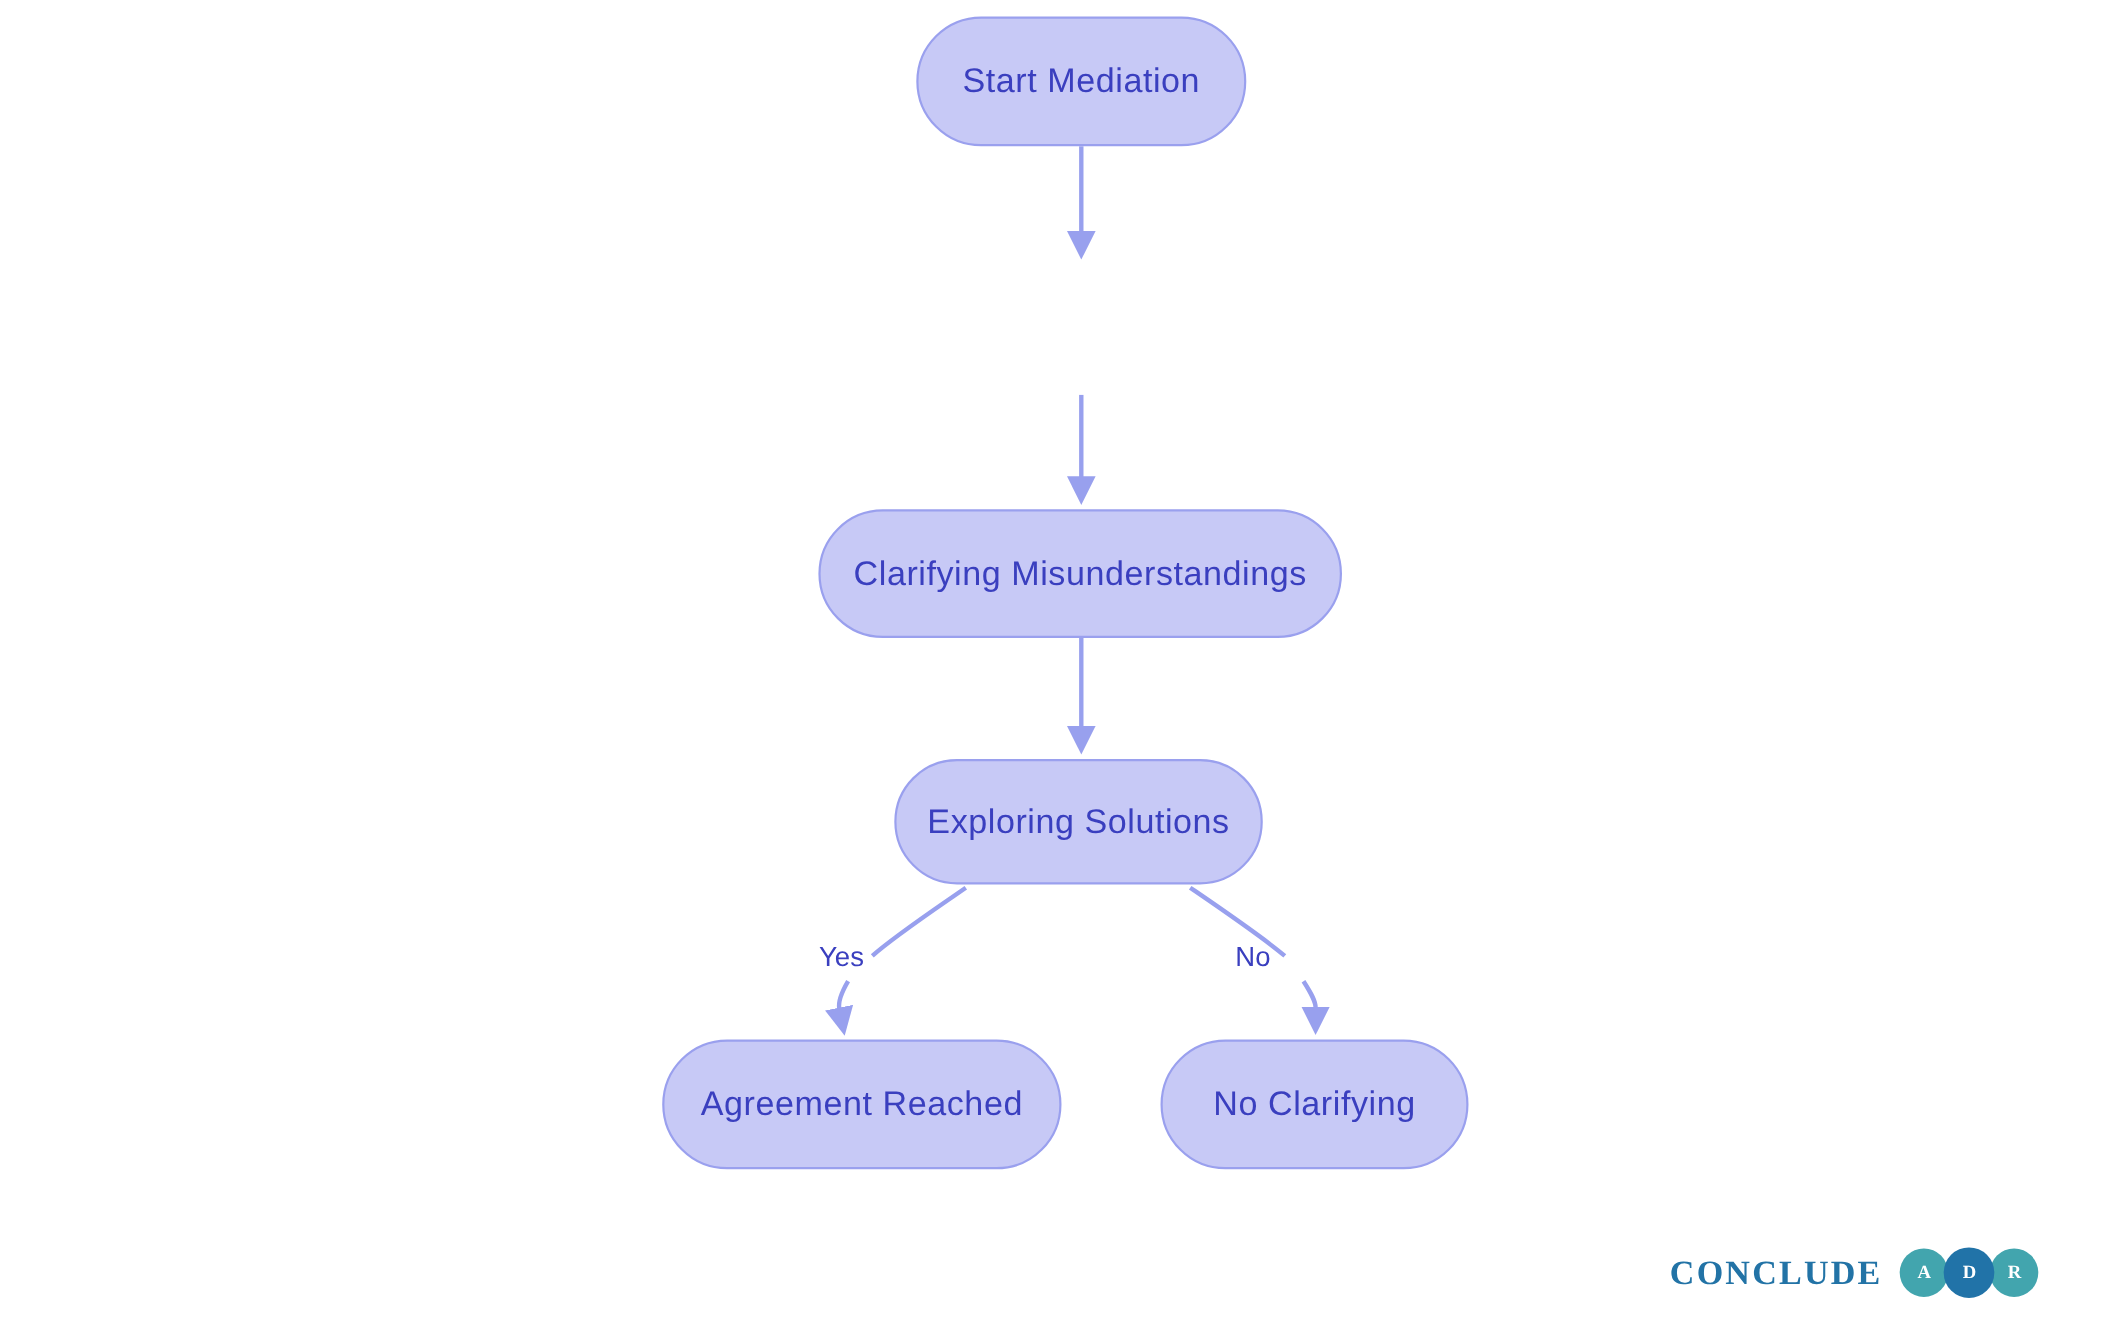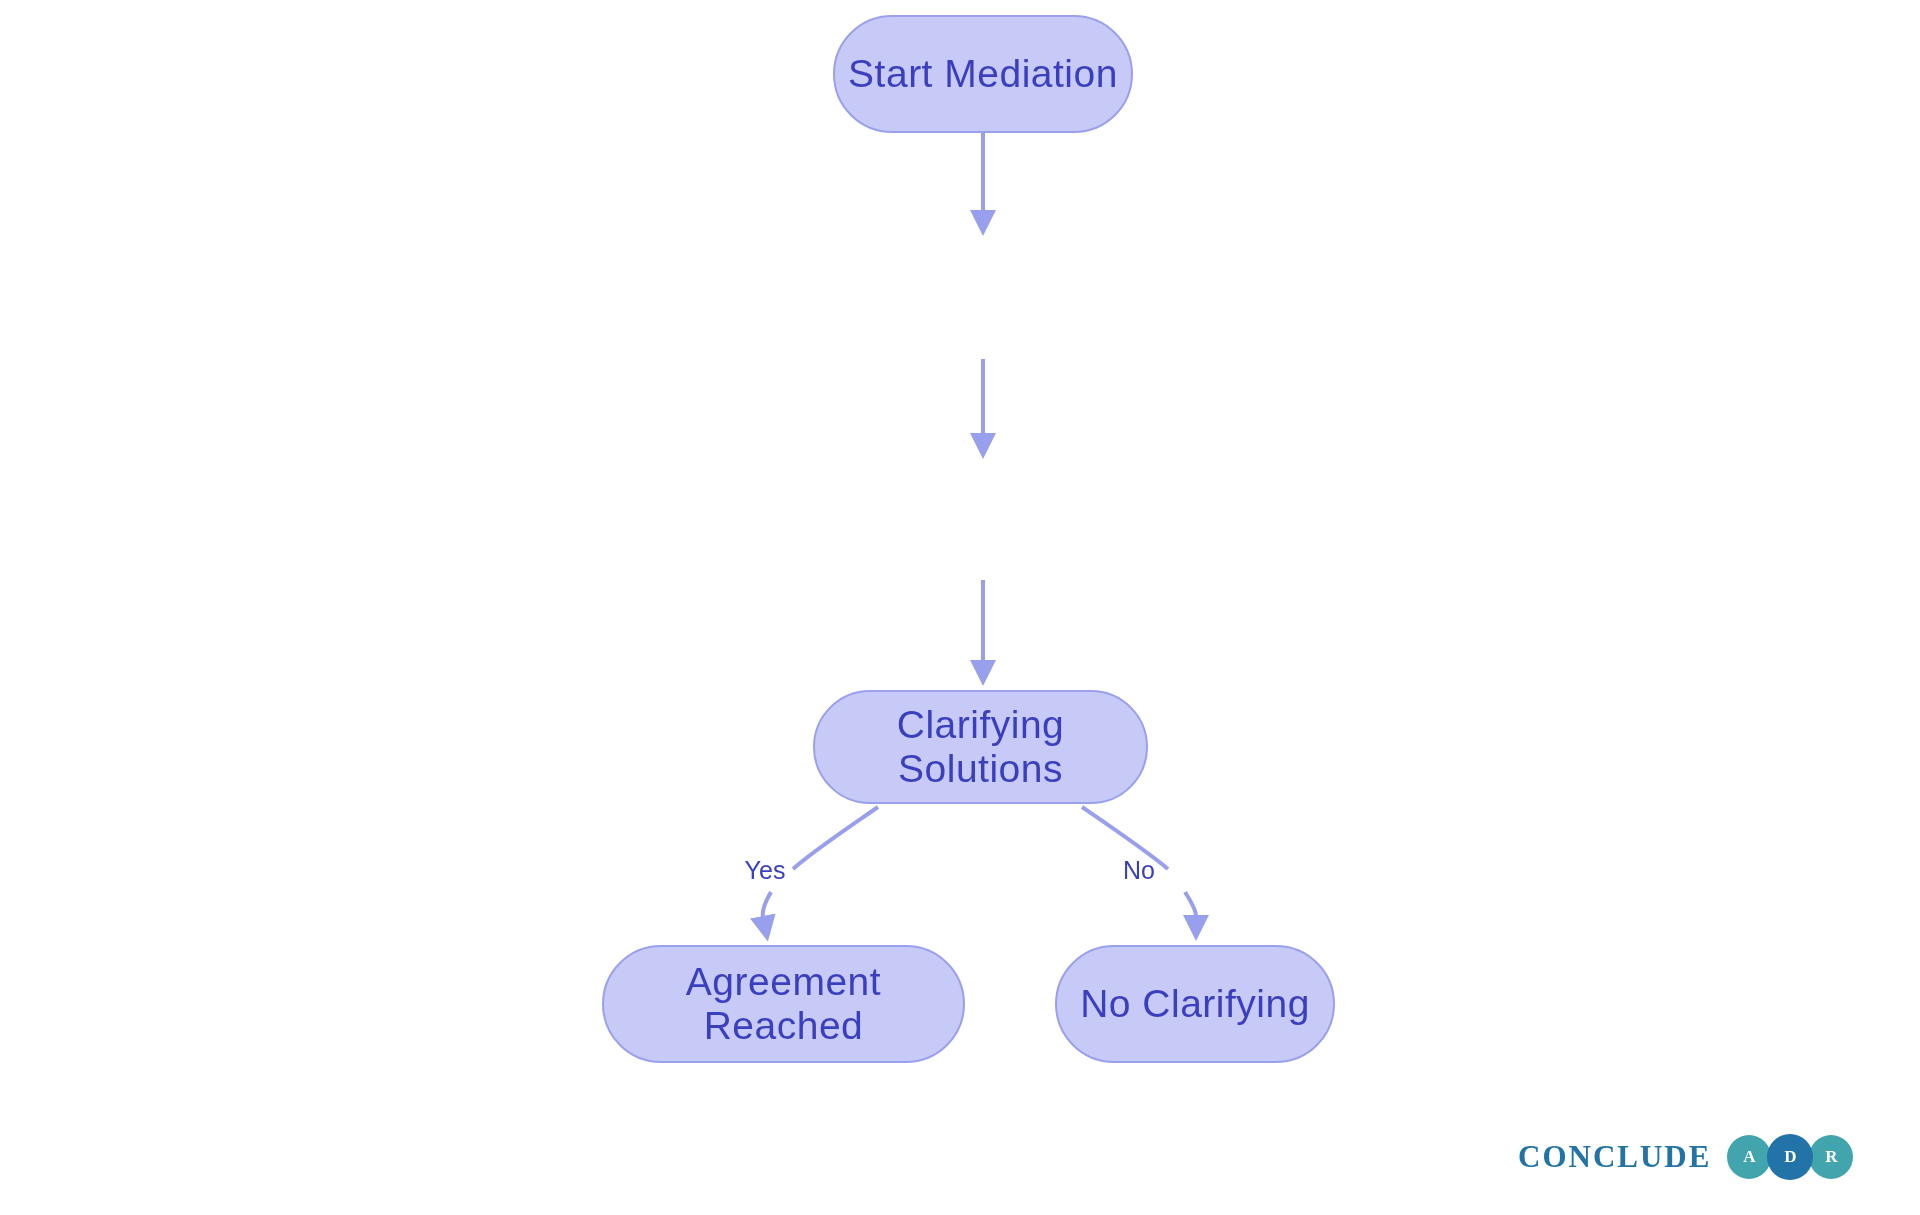--- a/index.html
+++ b/index.html
@@ -13,21 +13,21 @@
   .connectors{position:absolute;left:0;top:0;}
   .connectors path{fill:none;stroke:var(--connector,#98a0ee);stroke-width:4px;}
   .connectors .arrowhead{fill:var(--connector,#98a0ee);stroke:none;}
   .node{
     position:absolute;box-sizing:border-box;
     background:var(--node-fill,#c7c9f6);
     border:2.5px solid var(--node-border,#9aa0ee);
     border-radius:60px;
     color:var(--node-text,#3a3fbf);
     display:flex;align-items:center;justify-content:center;
-    font-size:39px;letter-spacing:0.5px;
+    font-size:31px;letter-spacing:0.5px;
     text-align:center;
   }
   #n-start       {left:833px;  top:15px;  width:300px; height:118px;}
   #n-initial     {left:828px;  top:240px; width:306px; height:119px;}
   #n-clarifying  {left:744px;  top:463px; width:476px; height:117px;}
   #n-exploring   {left:813px;  top:690px; width:335px; height:114px;}
   #n-agreement   {left:602px;  top:945px; width:363px; height:118px;}
   #n-noagreement {left:1055px; top:945px; width:280px; height:118px;}
   .edge-label{
     position:absolute;
@@ -70,22 +70,23 @@
     <path d="M983,580 L983,661" marker-end="url(#arrow)"></path>
     <path d="M878,807 C842,832 812,852 793,869"></path>
     <path d="M771,892 C764,904 762,912 763,917" marker-end="url(#arrow)"></path>
     <path d="M1082,807 C1120,833 1148,852 1168,869"></path>
     <path d="M1185,892 C1192,903 1196,910 1196,916" marker-end="url(#arrow)"></path>
   </svg>
 
   <div class="node" id="n-start">Start Mediation</div>
 
 
+  <div class="node" id="n-clarifying">Clarifying Misunderstandings</div>
 
-  <div class="node" id="n-exploring">Clarifying Solutions</div>
+  <div class="node" id="n-exploring">Exploring Solutions</div>
 
   <div class="node" id="n-agreement">Agreement Reached</div>
 
   <div class="node" id="n-noagreement">No Clarifying</div>
 
   <div class="edge-label" id="lbl-yes">Yes</div>
 
   <div class="edge-label" id="lbl-no">No</div>
 
   <div id="logo">

